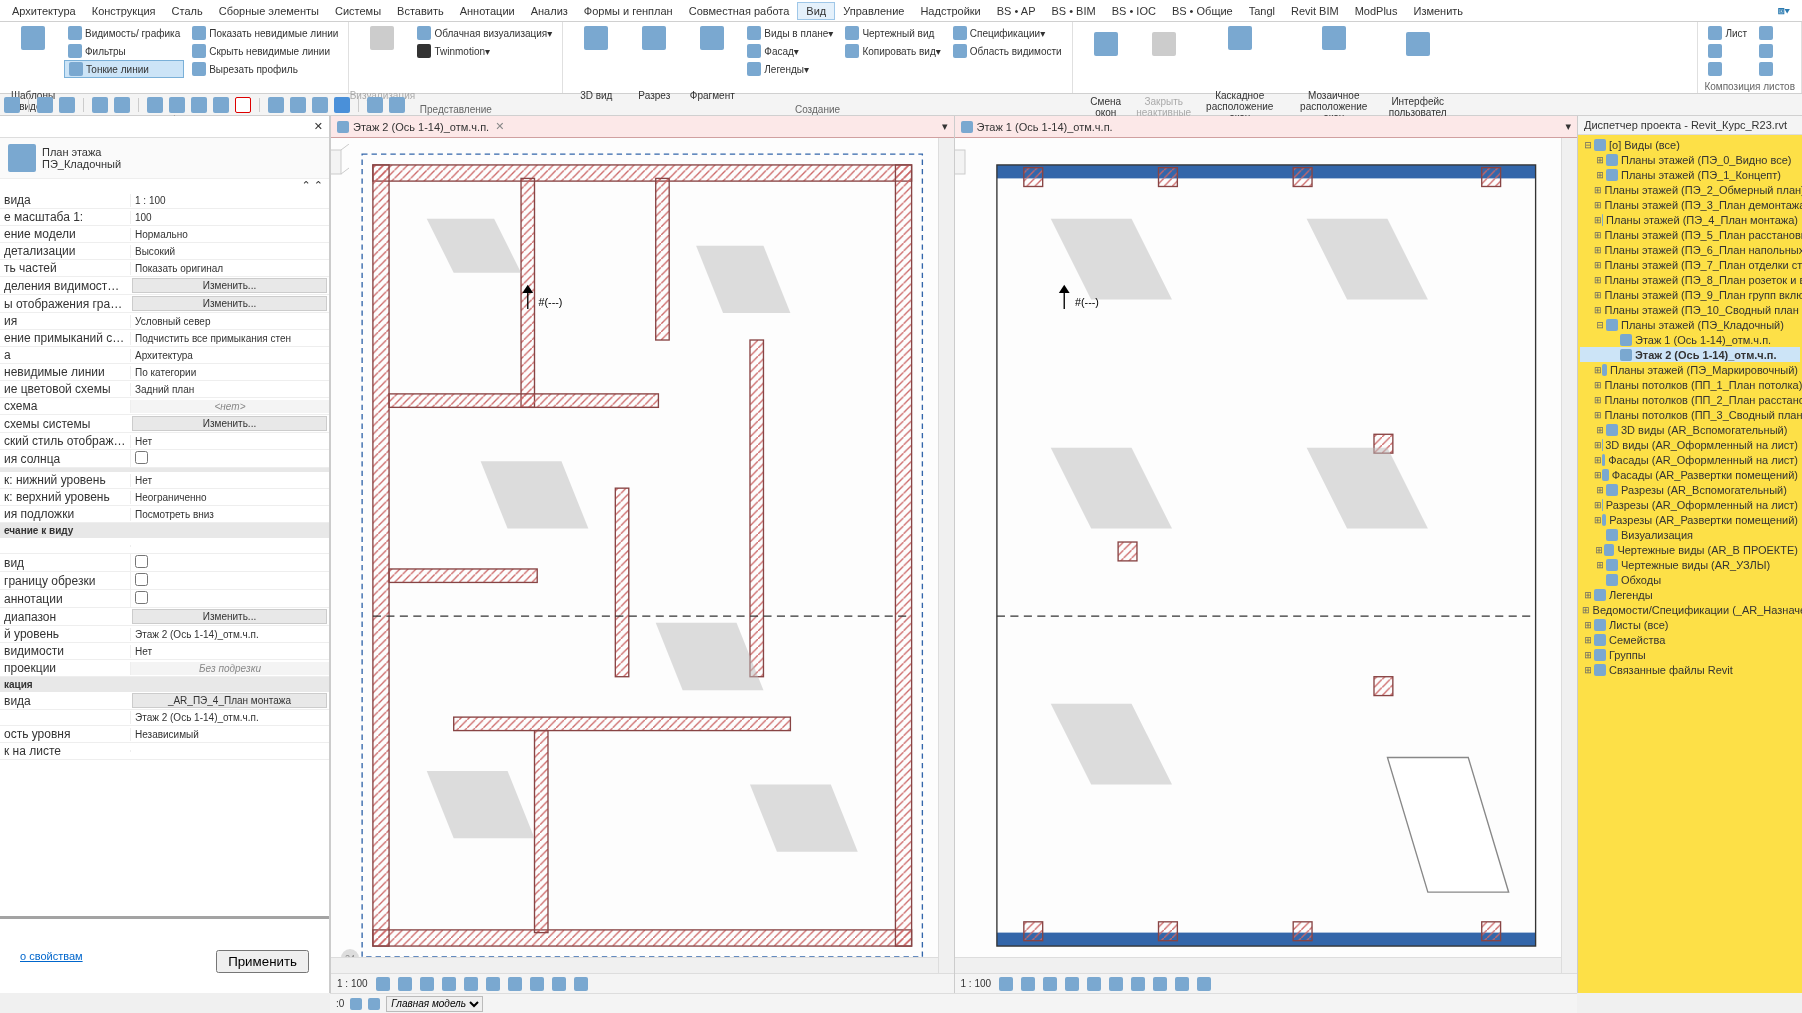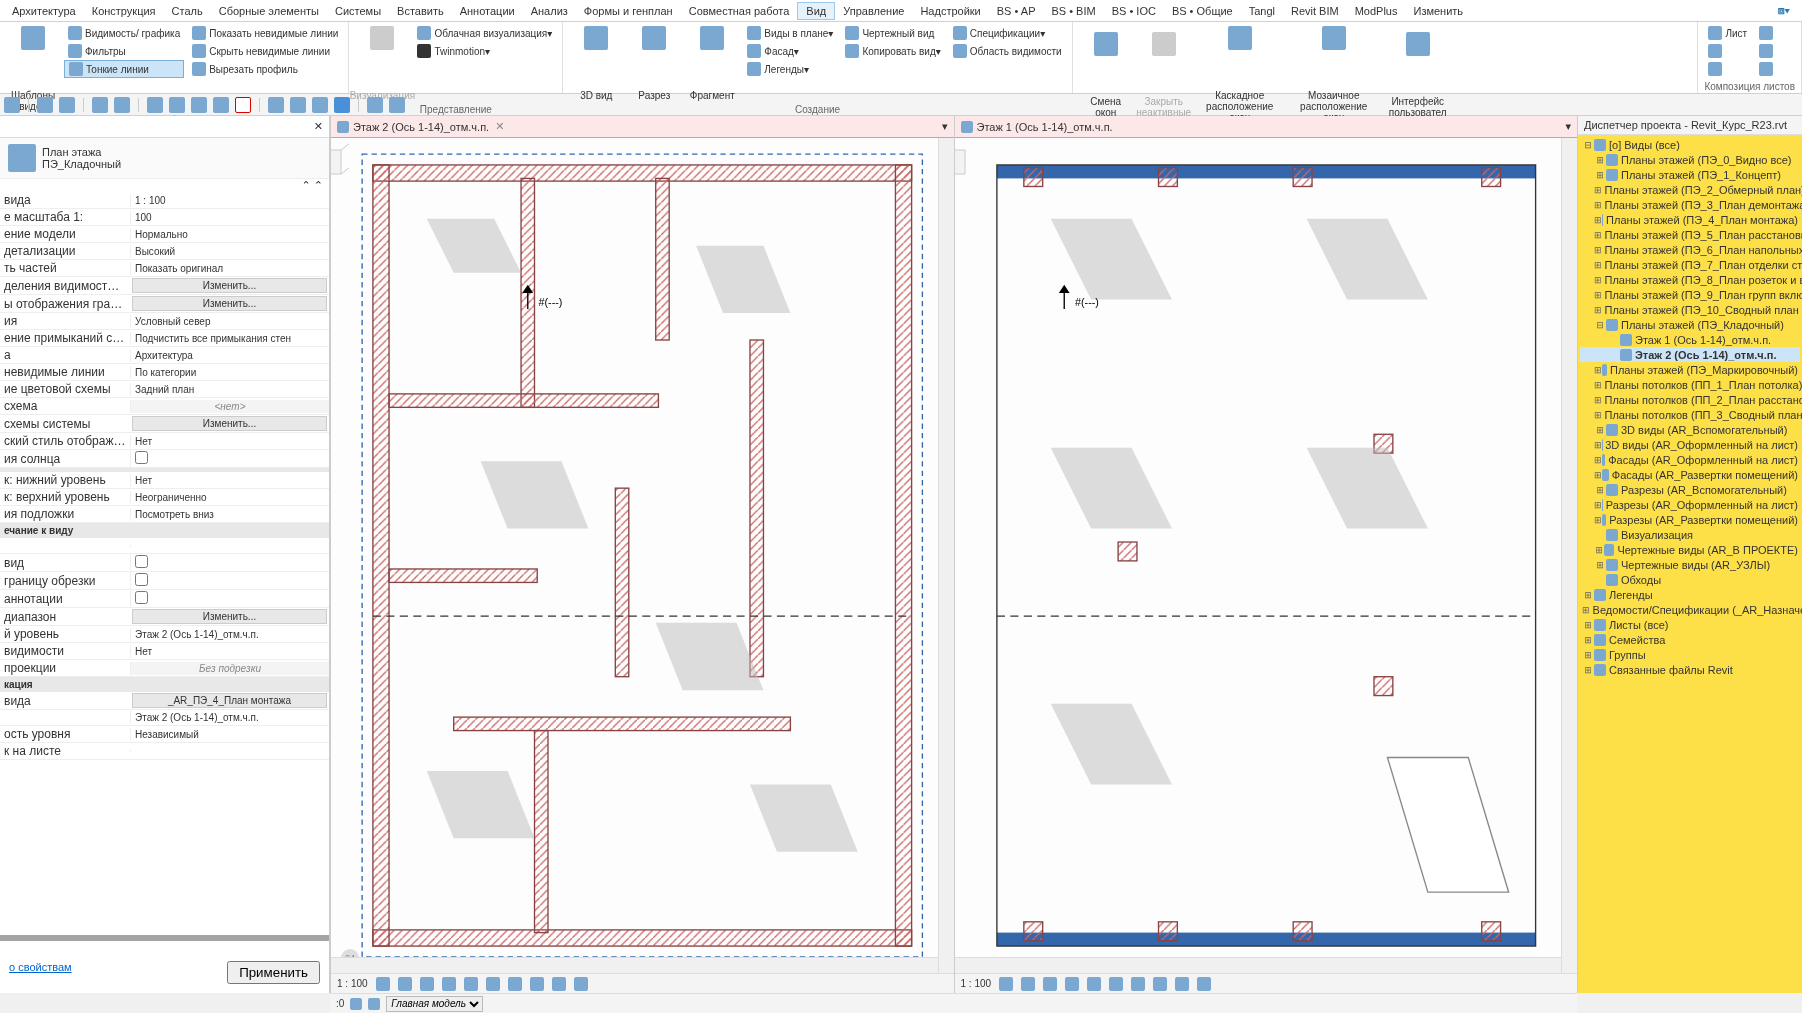--- a/index.html
+++ b/index.html
@@ -38,21 +38,21 @@
 .panel-left .dropdown-row { display: flex; padding: 4px; gap: 4px; align-items: center; }
 .panel-left .dropdown-row select, .panel-left .dropdown-row .selbox { flex: 1; font-size: 11px; height: 20px; border: 1px solid #bbb; padding: 0 4px; background: #fff; }
 .prop-grid { flex: 1; overflow-y: auto; }
 .prop-row { display: flex; border-bottom: 1px solid #eee; min-height: 16px; align-items: center; }
 .prop-row .plabel { width: 130px; padding: 1px 4px; font-size: 12px; overflow: hidden; text-overflow: ellipsis; white-space: nowrap; }
 .prop-row .pval { flex: 1; padding: 1px 4px; font-size: 10px; background: #fff; border-left: 1px solid #eee; }
 .prop-row .pval.btn { background: #e8e8e8; text-align: center; cursor: pointer; border: 1px solid #ccc; margin: 1px 2px;}
 .prop-row .pval.grey { background: #f4f4f4; color: #888; text-align: center; font-style: italic;}
 .prop-row input[type=checkbox]{ margin-left: 0; }
 .prop-cat { background: #e8e8e8; font-weight: bold; padding: 2px 4px; font-size: 10px;}
-.apply-row { display: flex; padding: 9px; justify-content: space-between; align-items: center; border-top: 6px solid #a3a3a3; }
+.apply-row { display: flex; padding: 20px; justify-content: space-between; align-items: center; border-top: 3px solid #a3a3a3; }
 .apply-row button { padding: 2px 10px; margin-top: 11px; }
 
 
 .views { flex: 1; display: flex; }
 .view-pane { flex: 1; display: flex; flex-direction: column; border-left: 1px solid #ccc; position: relative; }
 .view-tab { height: 22px; background: #fce8e8; border-bottom: 1px solid #d0a0a0; display: flex; align-items: center; padding: 0 6px; font-size: 11px; }
 .view-tab .vclose { margin-left: 6px; cursor: pointer; color: #888; }
 .view-tab .vmax { margin-left: auto; cursor: pointer; }
 .view-canvas { flex: 1; background: #fdfdfd; position: relative; overflow: hidden; }
 .view-canvas svg { width: 100%; height: 100%; }

